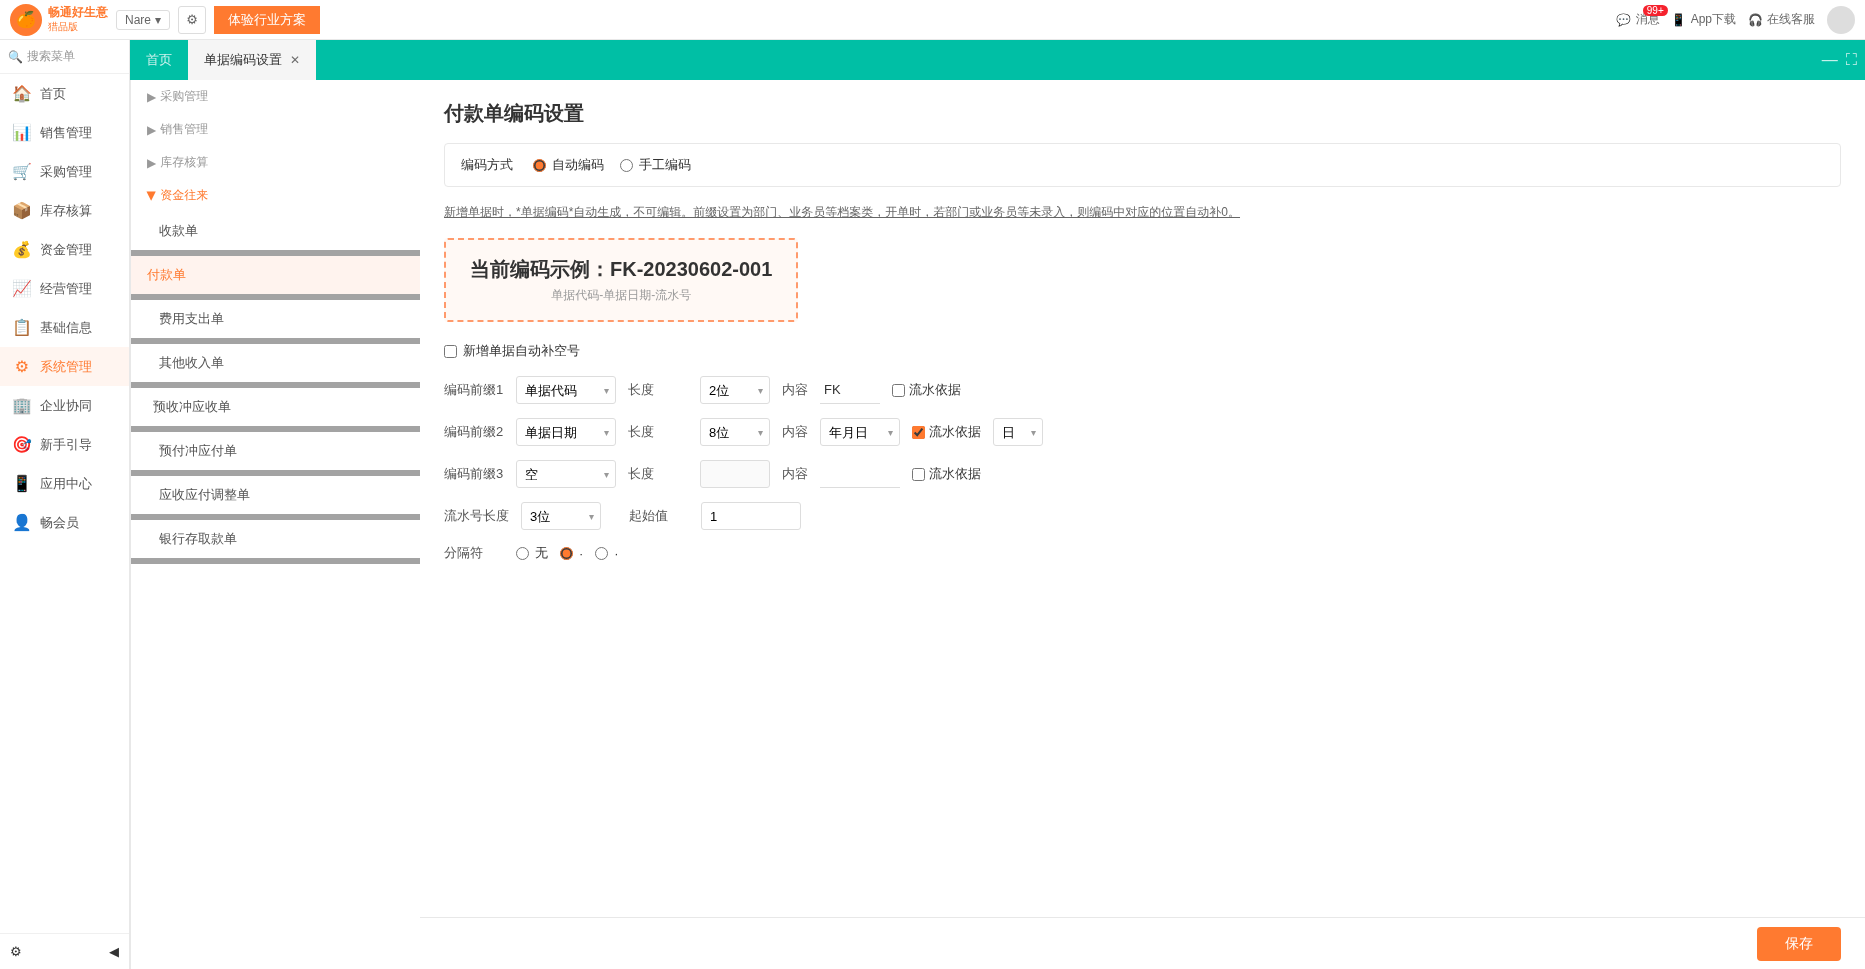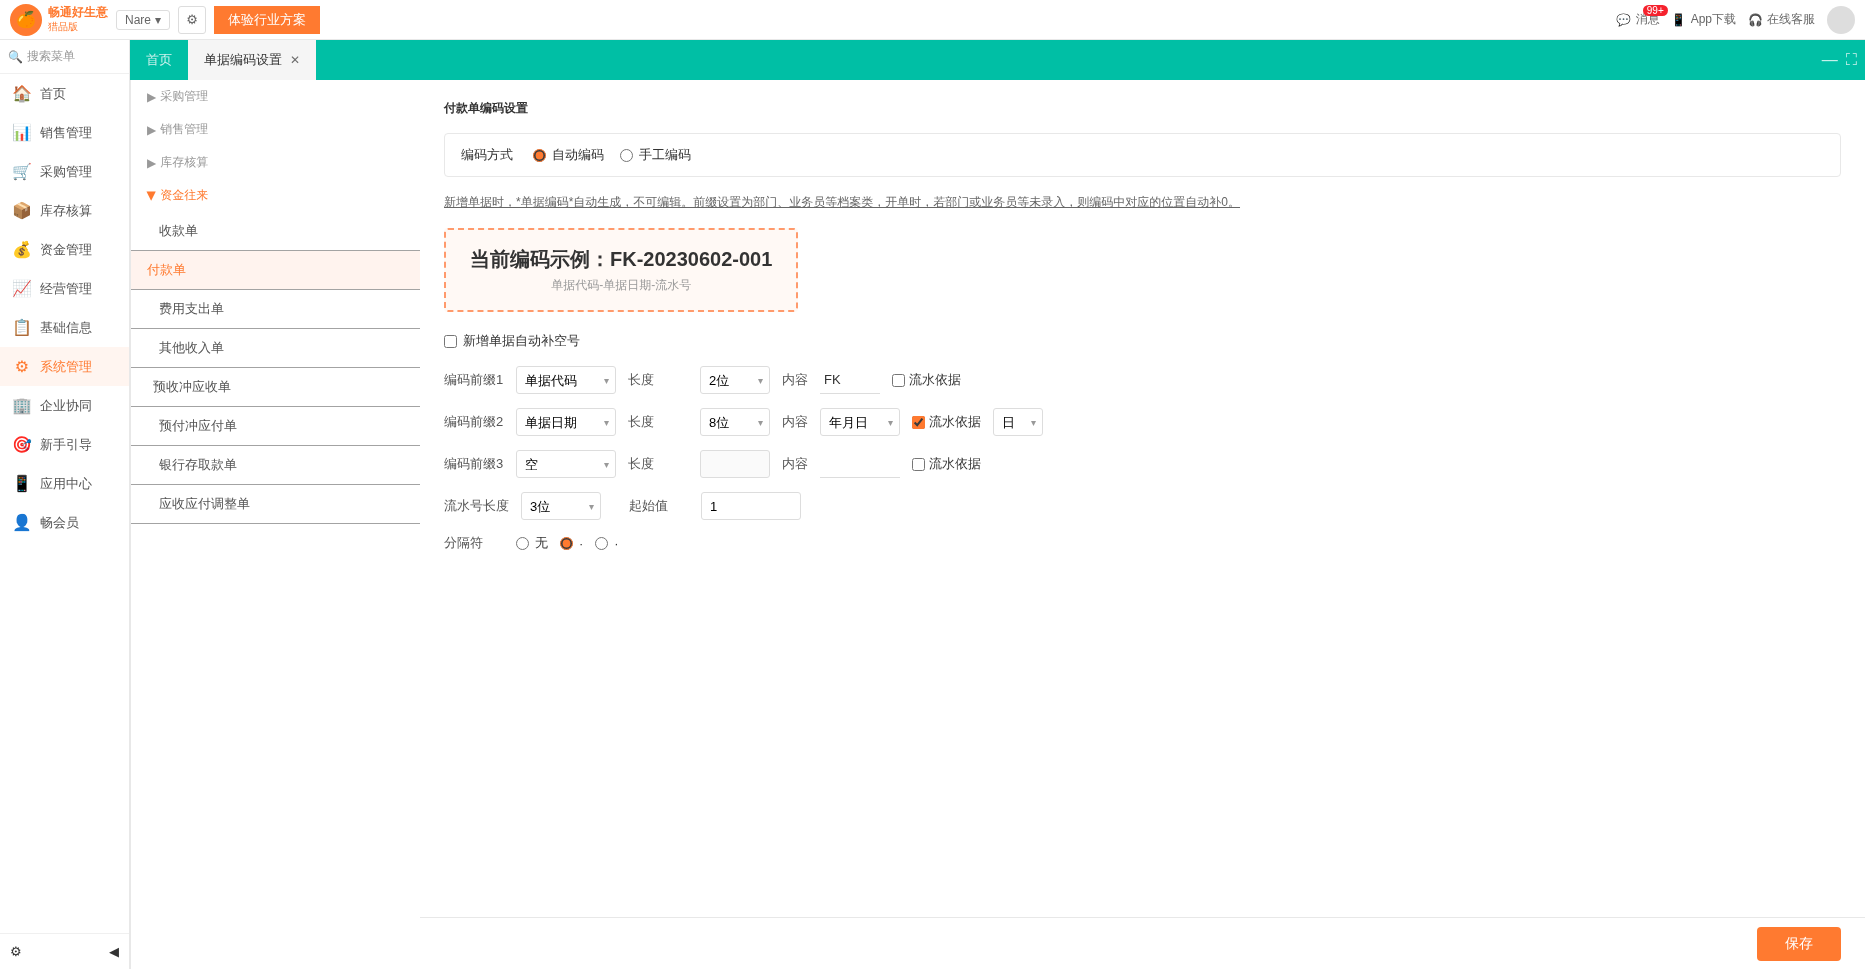--- a/index.html
+++ b/index.html
@@ -82,40 +82,40 @@
     .tab-actions { margin-left: auto; display: flex; align-items: center; padding-right: 8px; gap: 8px; }
     .tab-action-btn { color: rgba(255,255,255,0.8); cursor: pointer; font-size: 16px; }
 
     
     .right-panel { width: 290px; background: #fff; border-left: 1px solid #e8e8e8; overflow-y: auto; }
     .right-panel-menu-item {
       padding: 10px 16px;
       cursor: pointer;
       color: #555;
       font-size: 13px;
-      border-bottom: 1px solid #a3a3a3;
+      border-bottom: 6px solid #a3a3a3;
       display: flex;
       align-items: center;
       gap: 6px;
     }
     .right-panel-menu-item.active { background: #fff3ee; color: #ff7a30; font-weight: 500; }
     .right-panel-section-header {
       padding: 8px 16px;
       color: #999;
       font-size: 12px;
       display: flex;
       align-items: center;
       gap: 4px;
       cursor: pointer;
     }
     .chevron { display: inline-block; transition: transform 0.2s; }
     .chevron.open { transform: rotate(90deg); }
 
     
-    .page-title { font-size: 12px; font-weight: 600; color: #333; margin-bottom: 16px; }
+    .page-title { font-size: 20px; font-weight: 600; color: #333; margin-bottom: 16px; }
 
     
     .section-card { background: #fff; border: 1px solid #e8e8e8; border-radius: 4px; padding: 12px 16px; margin-bottom: 16px; }
     .coding-method { display: flex; align-items: center; gap: 20px; }
     .radio-group { display: flex; align-items: center; gap: 16px; }
     .radio-item { display: flex; align-items: center; gap: 6px; cursor: pointer; }
     .radio-item input[type="radio"] { accent-color: #ff7a30; cursor: pointer; }
 
     
     .info-text { color: #666; font-size: 12px; margin-bottom: 16px; line-height: 1.6; text-decoration: underline; }
@@ -378,24 +378,24 @@
           <div class="right-panel-menu-item" style="padding-left:28px;">
             <span>其他收入单</span>
           </div>
           <div class="right-panel-menu-item" style="padding-left:22px;">
             <span>预收冲应收单</span>
           </div>
           <div class="right-panel-menu-item" style="padding-left:28px;">
             <span>预付冲应付单</span>
           </div>
           <div class="right-panel-menu-item" style="padding-left:28px;">
+            <span>应收应付调整单</span>
+          </div>
+          <div class="right-panel-menu-item" style="padding-left:28px;">
             <span>银行存取款单</span>
-          </div>
-          <div class="right-panel-menu-item" style="padding-left:28px;">
-            <span>应收应付调整单</span>
           </div>
         </div>
 
         <div class="center-content">
           <div class="scrollable-content">
             
             <div class="page-title">付款单编码设置</div>
 
             
             <div class="section-card">

